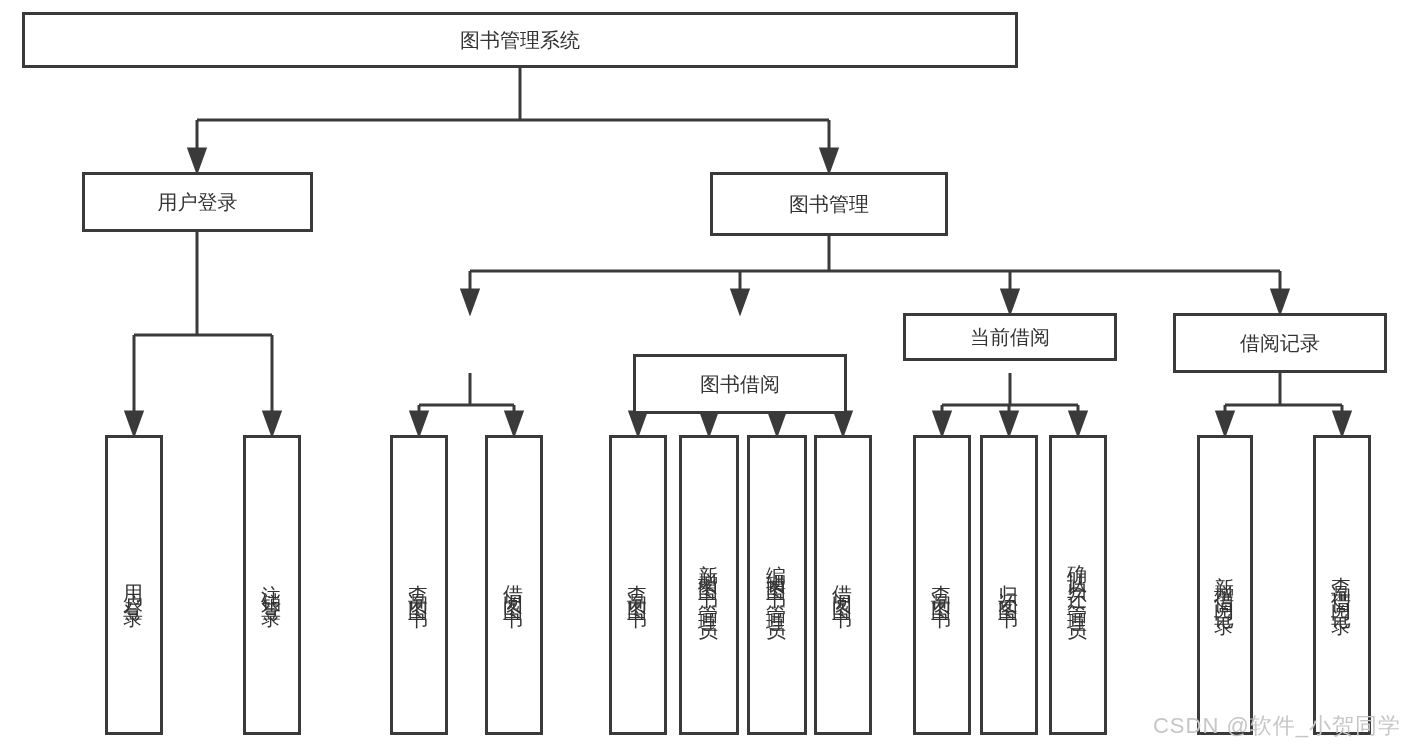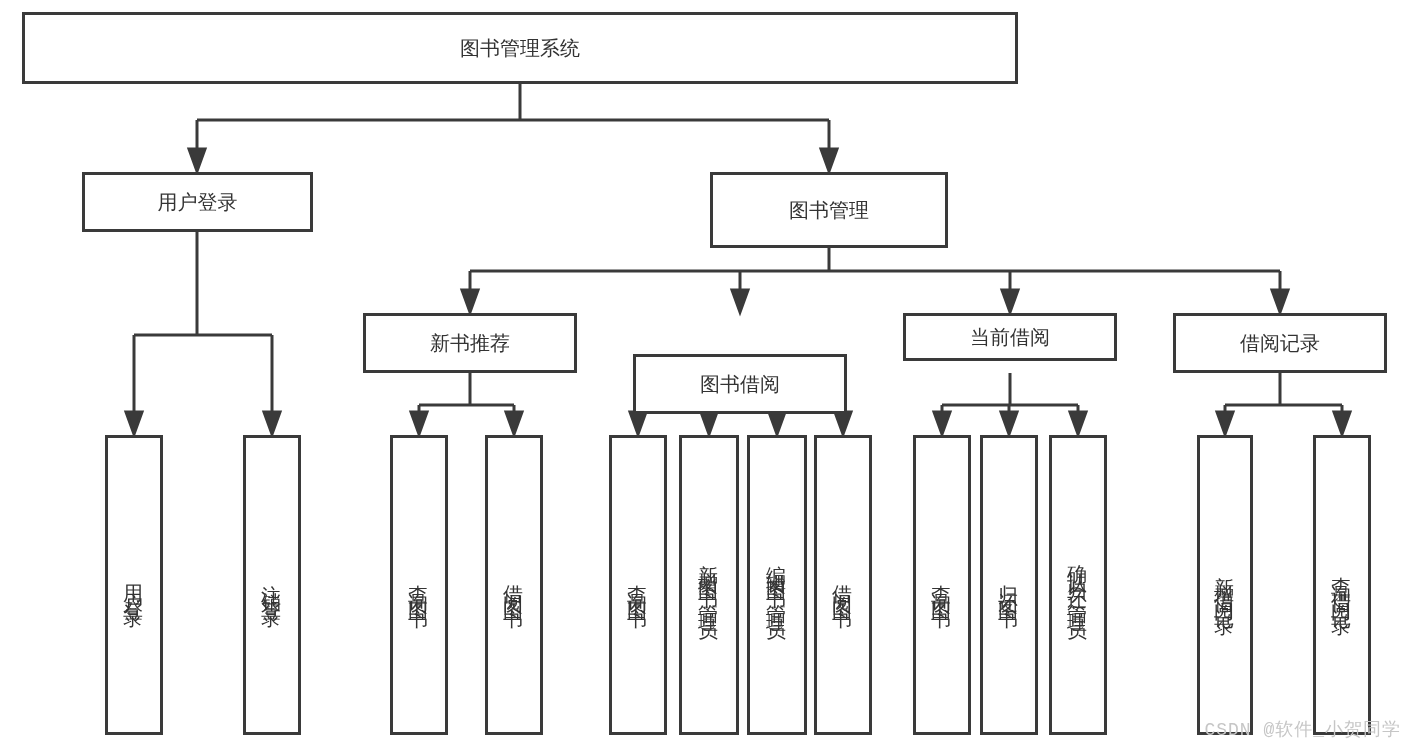--- a/index.html
+++ b/index.html
@@ -37,26 +37,25 @@
   .leaf {
     writing-mode: vertical-rl;
     letter-spacing: 8px;
     font-size: 20px;
     padding: 6px 0;
   }
   .watermark {
     position: absolute;
     right: 4px;
     bottom: 6px;
-    font-size: 18px;
+    font-size: 22px;
     color: var(--watermark-color, #c6c6c6);
     letter-spacing: 1px;
     z-index: 5;
     white-space: nowrap;
-    font-family: Liberation Mono, monospace;
   }
 </style>
 </head>
 <body>
 
 <div class="canvas">
 
   <svg class="connectors" width="1405" height="747" viewBox="0 0 1405 747">
     <g stroke="#3a3a3a" stroke-width="3" fill="#3a3a3a">
 
@@ -108,26 +107,25 @@
       <line x1="1078" y1="405" x2="1078" y2="420"></line>
         <polygon points="1070,412 1086,412 1078,434"></polygon>
 
       <line x1="1225" y1="405" x2="1225" y2="420"></line>
         <polygon points="1217,412 1233,412 1225,434"></polygon>
       <line x1="1342" y1="405" x2="1342" y2="420"></line>
         <polygon points="1334,412 1350,412 1342,434"></polygon>
     </g>
   </svg>
 
-  <div class="node" style="left:22px; top:12px; width:996px; height:72px;">图书管理系统</div>
+  <div class="node" style="left:22px; top:12px; width:996px; height:56px;">图书管理系统</div>
 
   <div class="node" style="left:82px; top:172px; width:231px; height:60px;">用户登录</div>
-  <div class="node" style="left:710px; top:172px; width:238px; height:76px;">图书管理</div>
+  <div class="node" style="left:710px; top:172px; width:238px; height:64px;">图书管理</div>
 
-  <div class="node" style="left:363px; top:313px; width:214px; height:60px;">新书推荐</div>
   <div class="node" style="left:633px; top:313px; width:214px; height:60px;margin-top:41px;">图书借阅</div>
   <div class="node" style="left:903px; top:313px; width:214px; height:48px;">当前借阅</div>
   <div class="node" style="left:1173px; top:313px; width:214px; height:60px;">借阅记录</div>
 
   <div class="node leaf" style="left:105px; top:435px; width:58px; height:300px;">用户登录</div>
   <div class="node leaf" style="left:243px; top:435px; width:58px; height:300px;">注销登录</div>
 
   <div class="node leaf" style="left:390px; top:435px; width:58px; height:300px;">查询图书</div>
   <div class="node leaf" style="left:485px; top:435px; width:58px; height:300px;">借阅图书</div>
 

